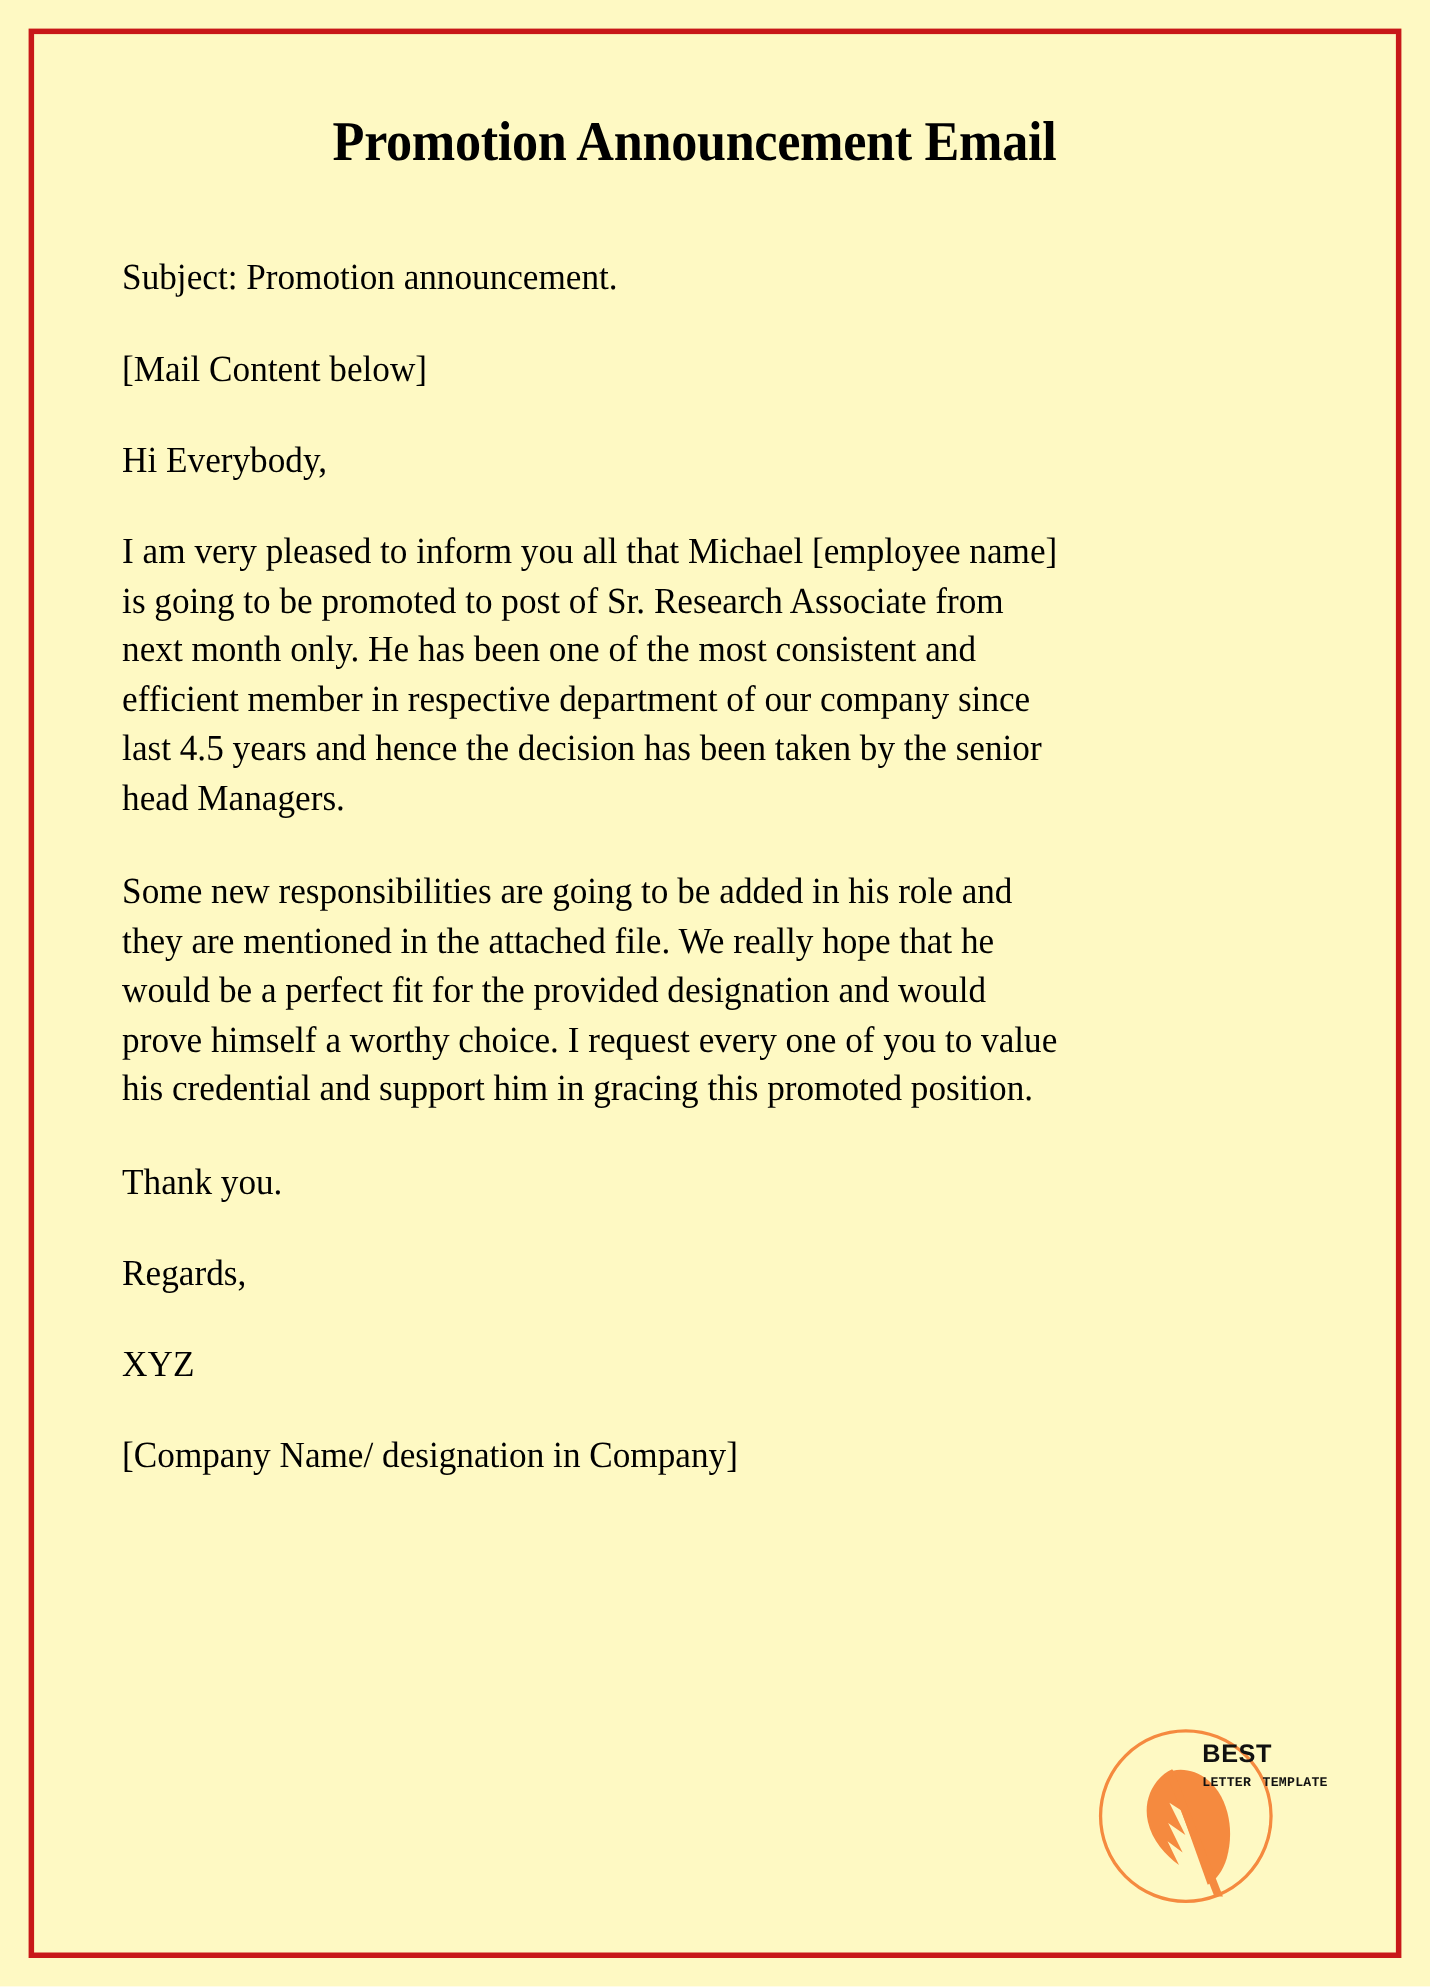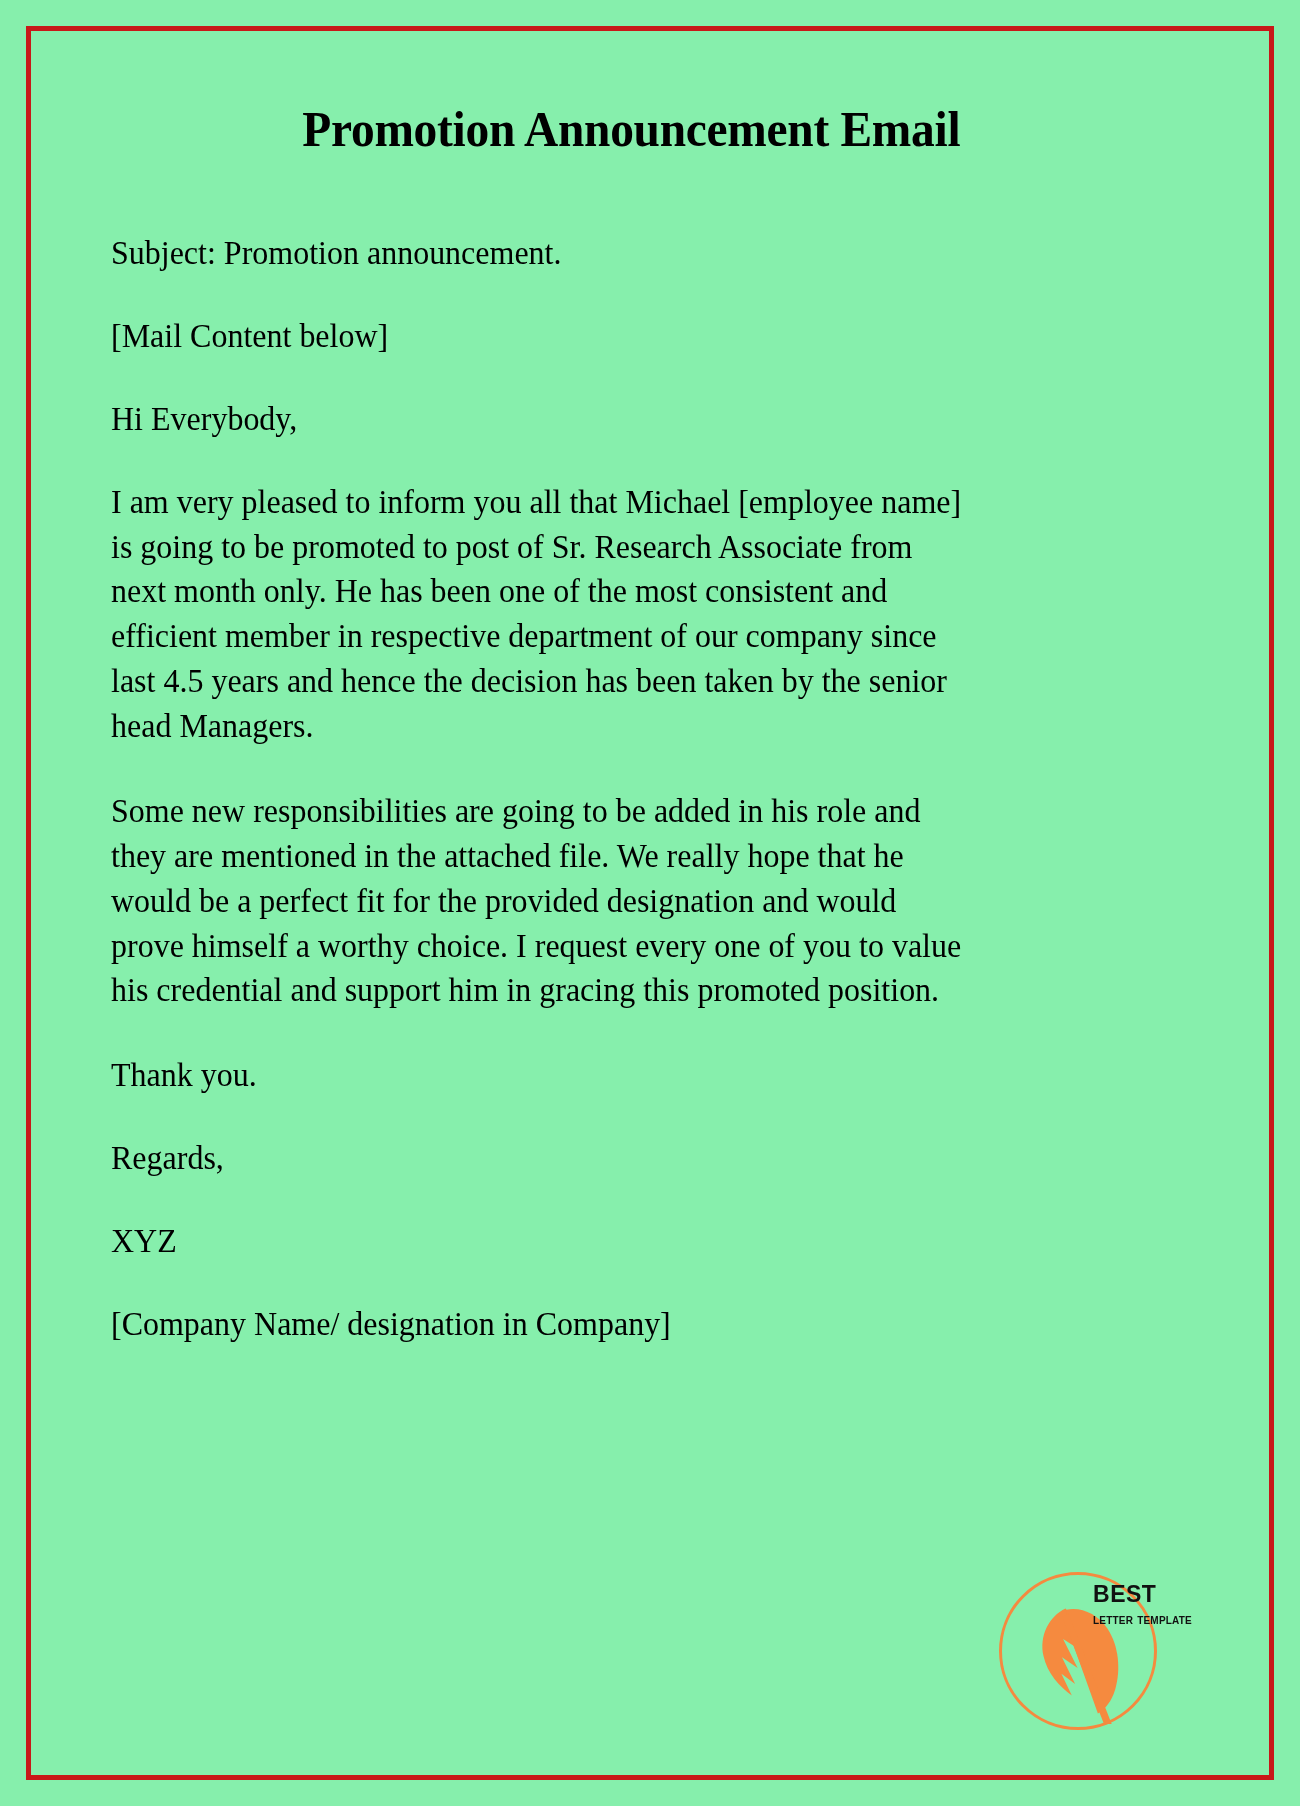--- a/index.html
+++ b/index.html
@@ -13,21 +13,21 @@
     font-family: "Liberation Serif", "DejaVu Serif", serif;
     overflow: hidden;
   }
 
   
   .page {
     position: relative;
     box-sizing: border-box;
     width: 1300px;
     height: 1806px;
-    background: #86efac;
+    background: #fef9c3;
     padding: 26px 26px 26px 26px;
   }
   .page-border {
     position: absolute;
     left: 26px;
     top: 26px;
     right: 26px;
     bottom: 26px;
     border: 5px solid #c81818;
     box-sizing: border-box;
@@ -111,23 +111,23 @@
     font-size: 33px;
     line-height: 1;
     color: #111111;
     letter-spacing: 0.5px;
     font-variant: small-caps;
     text-transform: lowercase;
   }
   .logo-best::first-letter { font-size: 1em; }
   .logo-sub {
     margin-top: 5px;
-    font-family: Liberation Sans, sans-serif;
+    font-family: Liberation Mono, monospace;
     font-weight: bold;
-    font-size: 14px;
+    font-size: 17px;
     line-height: 1;
     color: #111111;
     letter-spacing: 0.2px;
     font-variant: small-caps;
     text-transform: lowercase;
   }
 </style>
 </head>
 <body>
 

